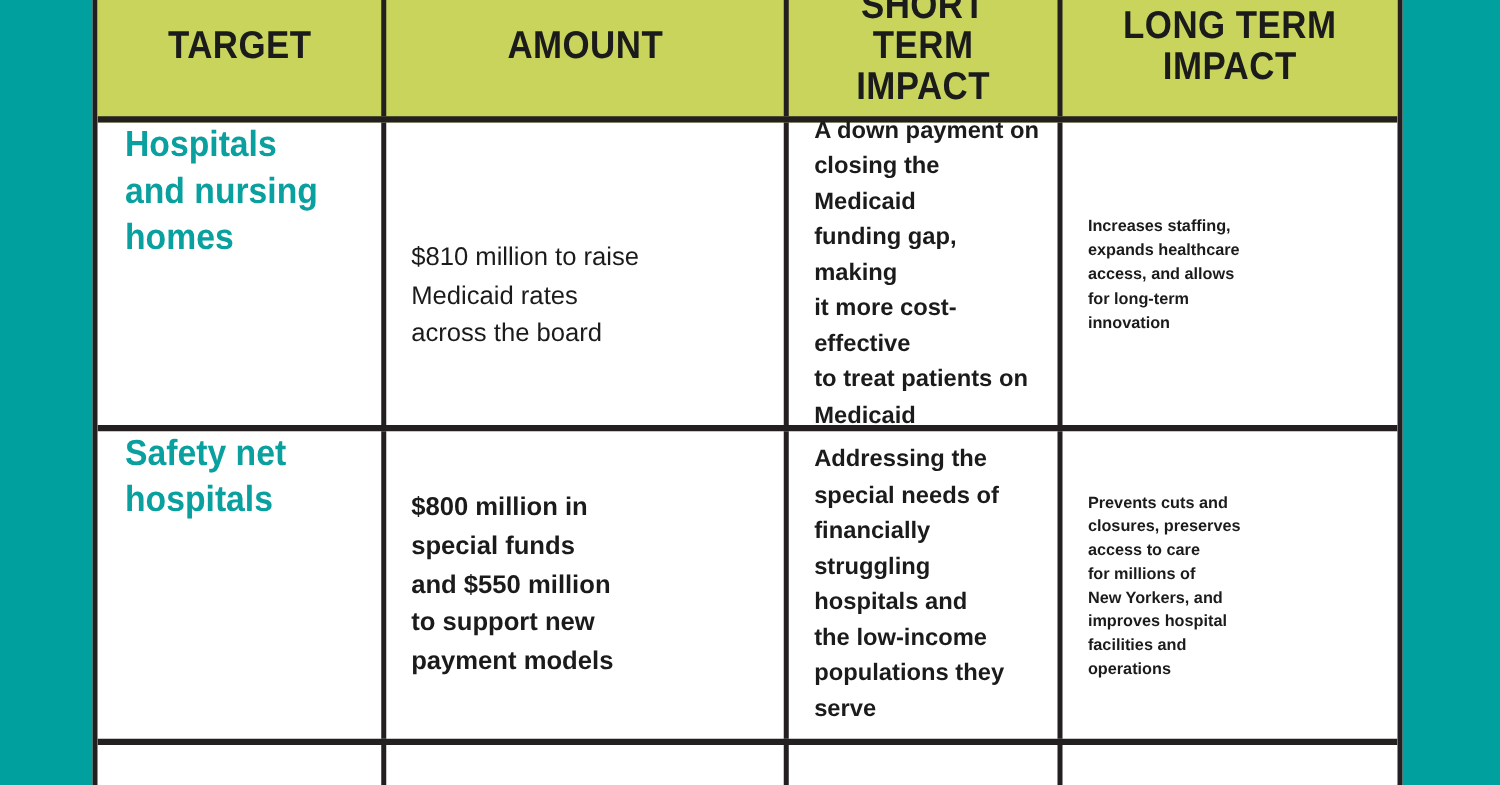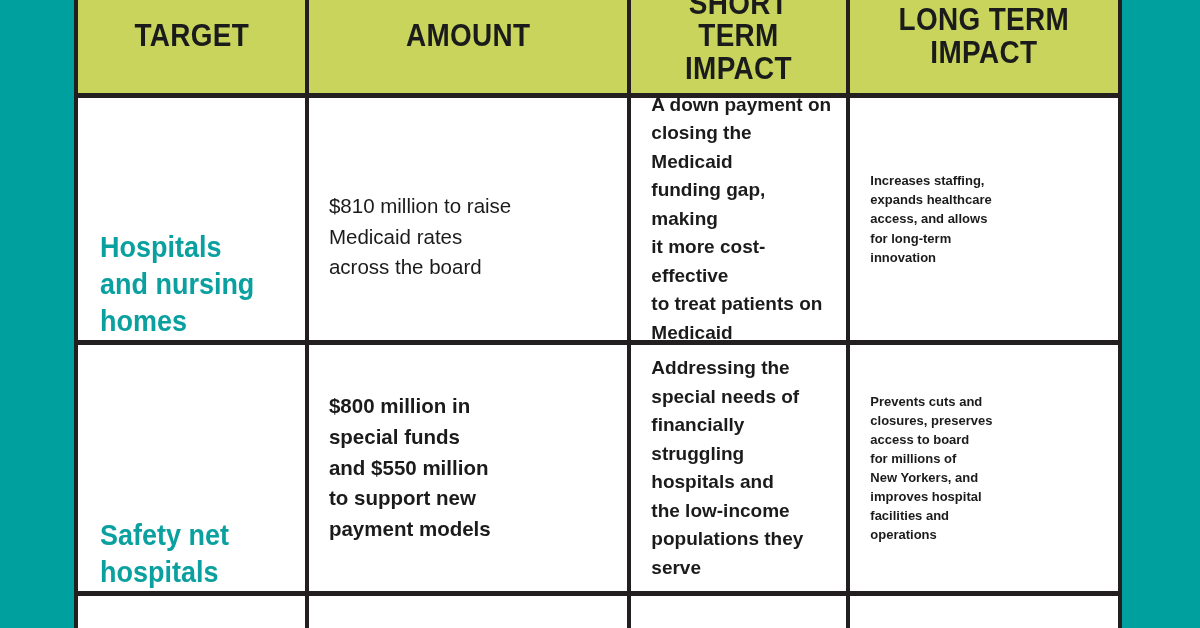--- a/index.html
+++ b/index.html
@@ -59,21 +59,21 @@
   .cell + .cell { border-left:4px solid #231f20; }
 
   
   .col-target  { width:228px; }
   .col-amount  { width:324px; }
   .col-short   { width:220px; }
   .col-long    { width:273px; }
 
   
   .col-target.pad {
-    display:flex; align-items:flex-end;
+    display:flex; align-items:flex-start;
     padding:0 18px 0 22px;
   }
   .target-text {
     font-family:"Liberation Sans Narrow","Liberation Sans", sans-serif;
     font-weight:bold;
     font-size:29px;
     line-height:1.28;
     color:#0aa09f;
     white-space:pre-line;
     transform:scaleX(0.93);
@@ -165,21 +165,21 @@
 special needs of
 financially struggling
 hospitals and
 the low-income
 populations they
 serve</span>
     </div>
     <div class="cell col-long txt-cell">
       <span class="body-text w-bold">Prevents cuts and
 closures, preserves
-access to board
+access to care
 for millions of
 New Yorkers, and
 improves hospital
 facilities and
 operations</span>
     </div>
   </div>
 
   <div class="row body-row" id="row-3">
     <div class="cell col-target pad">

